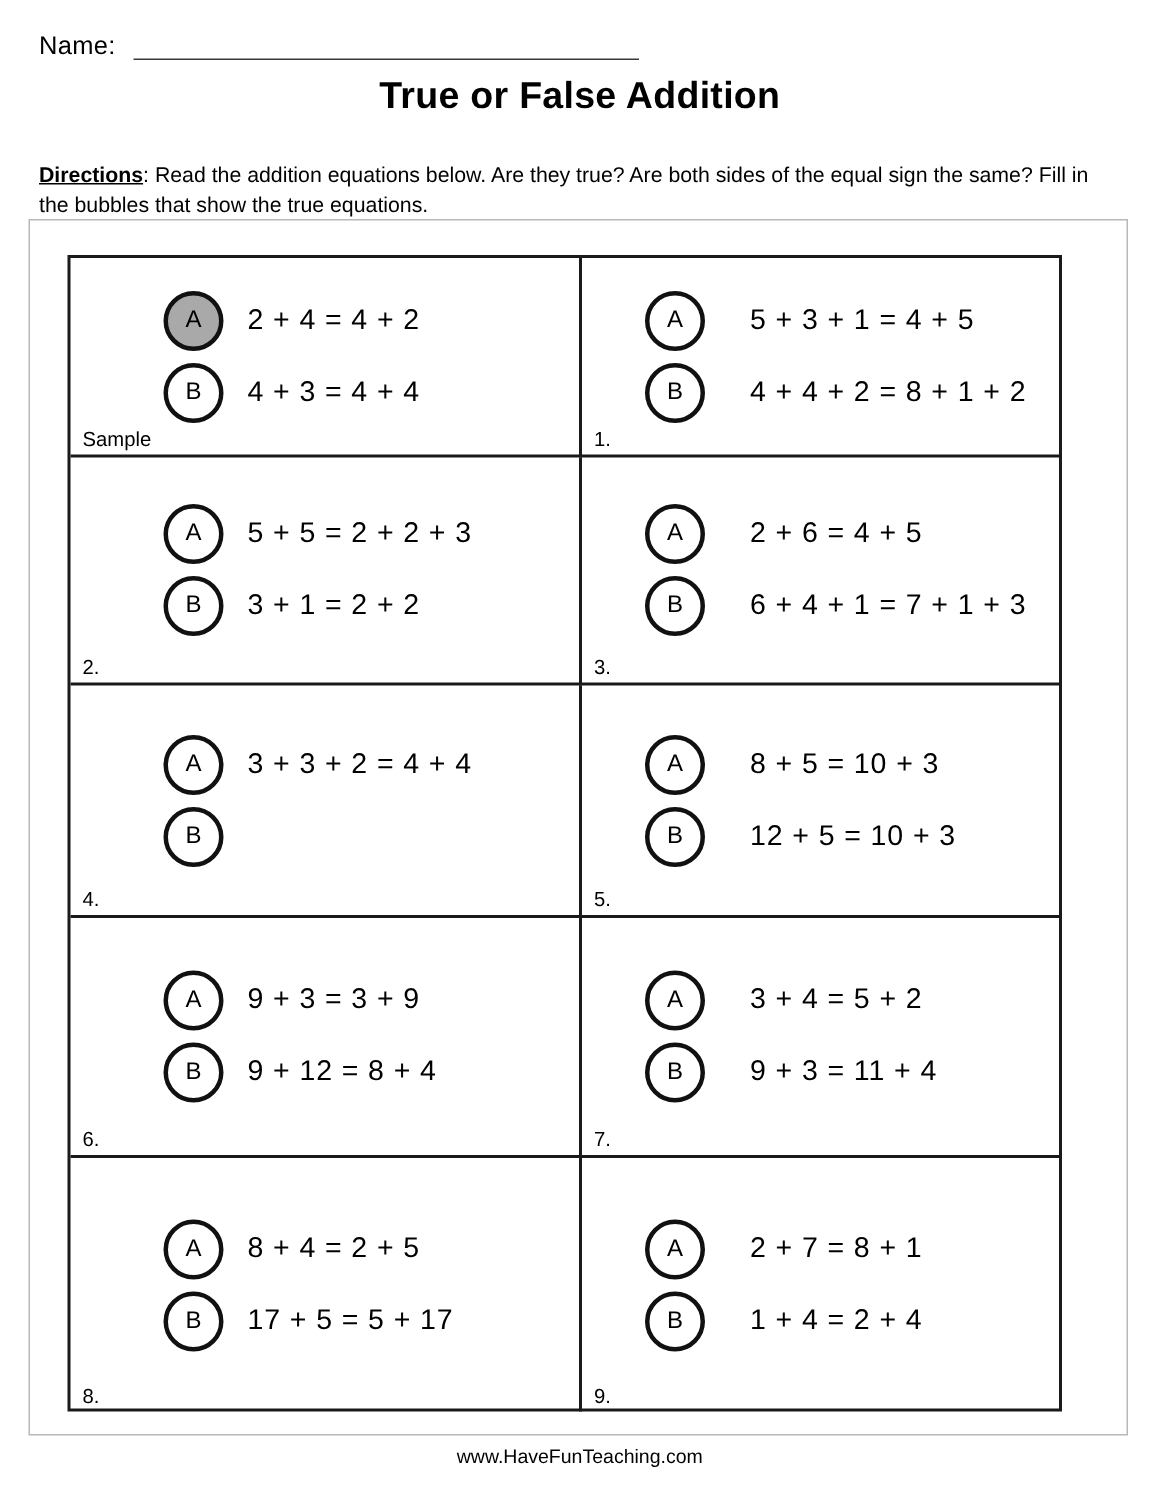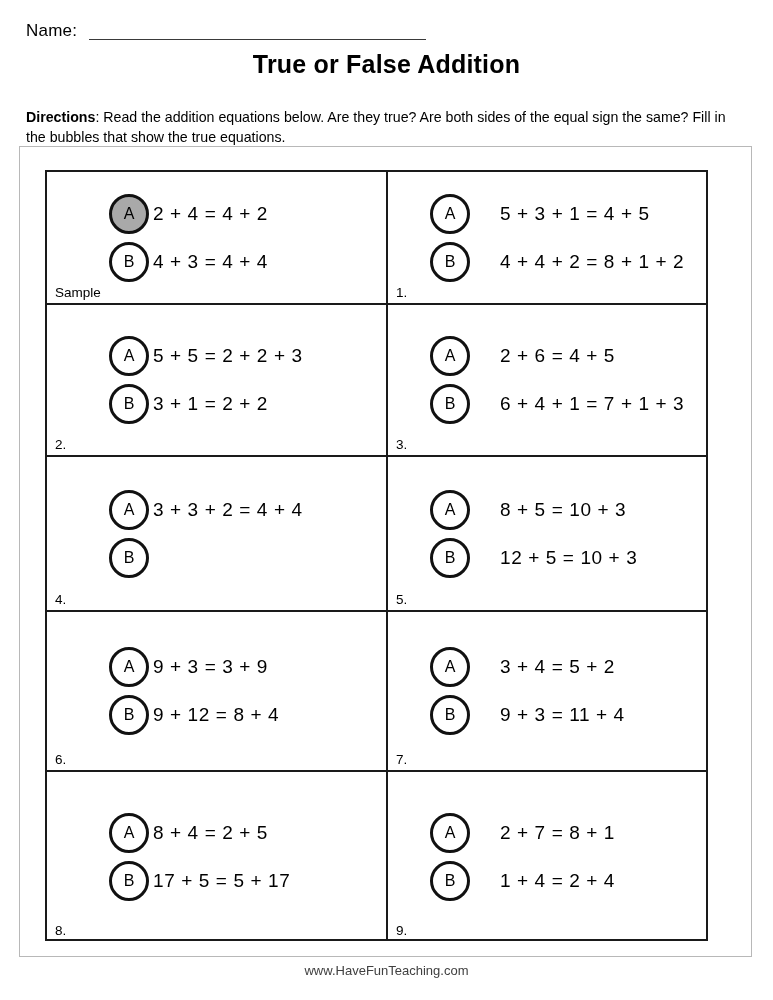--- a/index.html
+++ b/index.html
@@ -55,20 +55,21 @@
   .directions {
     position: absolute;
     left: 26px;
     top: 108px;
     width: 722px;
     font-size: 14.2px;
     line-height: 1.38;
   }
   .directions b {
     font-weight: bold;
+    text-decoration: underline;
   }
 
   
   .outer-frame {
     position: absolute;
     left: 19px;
     top: 146px;
     width: 733px;
     height: 811px;
     border: 1.5px solid #b8b8b8;
@@ -129,21 +130,21 @@
     font-size: 16px;
     background: #ffffff;
     line-height: 1;
   }
   .bubble.filled {
     background: #a9a9a9;
   }
 
   .eq {
     font-size: 19px;
-    margin-left: 4px;
+    margin-left: 16px;
     white-space: nowrap;
     letter-spacing: 0.6px;
   }
   .cell.col2 .eq { margin-left: 30px; }
 
   .label {
     position: absolute;
     left: 8px;
     bottom: 4px;
     font-size: 13.5px;
@@ -152,21 +153,21 @@
   }
 
   
   .footer {
     position: absolute;
     left: 0;
     top: 963px;
     width: 773px;
     text-align: center;
     font-size: 13px;
-    color: #404040;
+    color: #000000;
   }
 </style>
 </head>
 <body>
 
 <div class="name-row">
   <span class="name-label">Name:</span>
   <span class="name-line"></span>
 </div>
 

